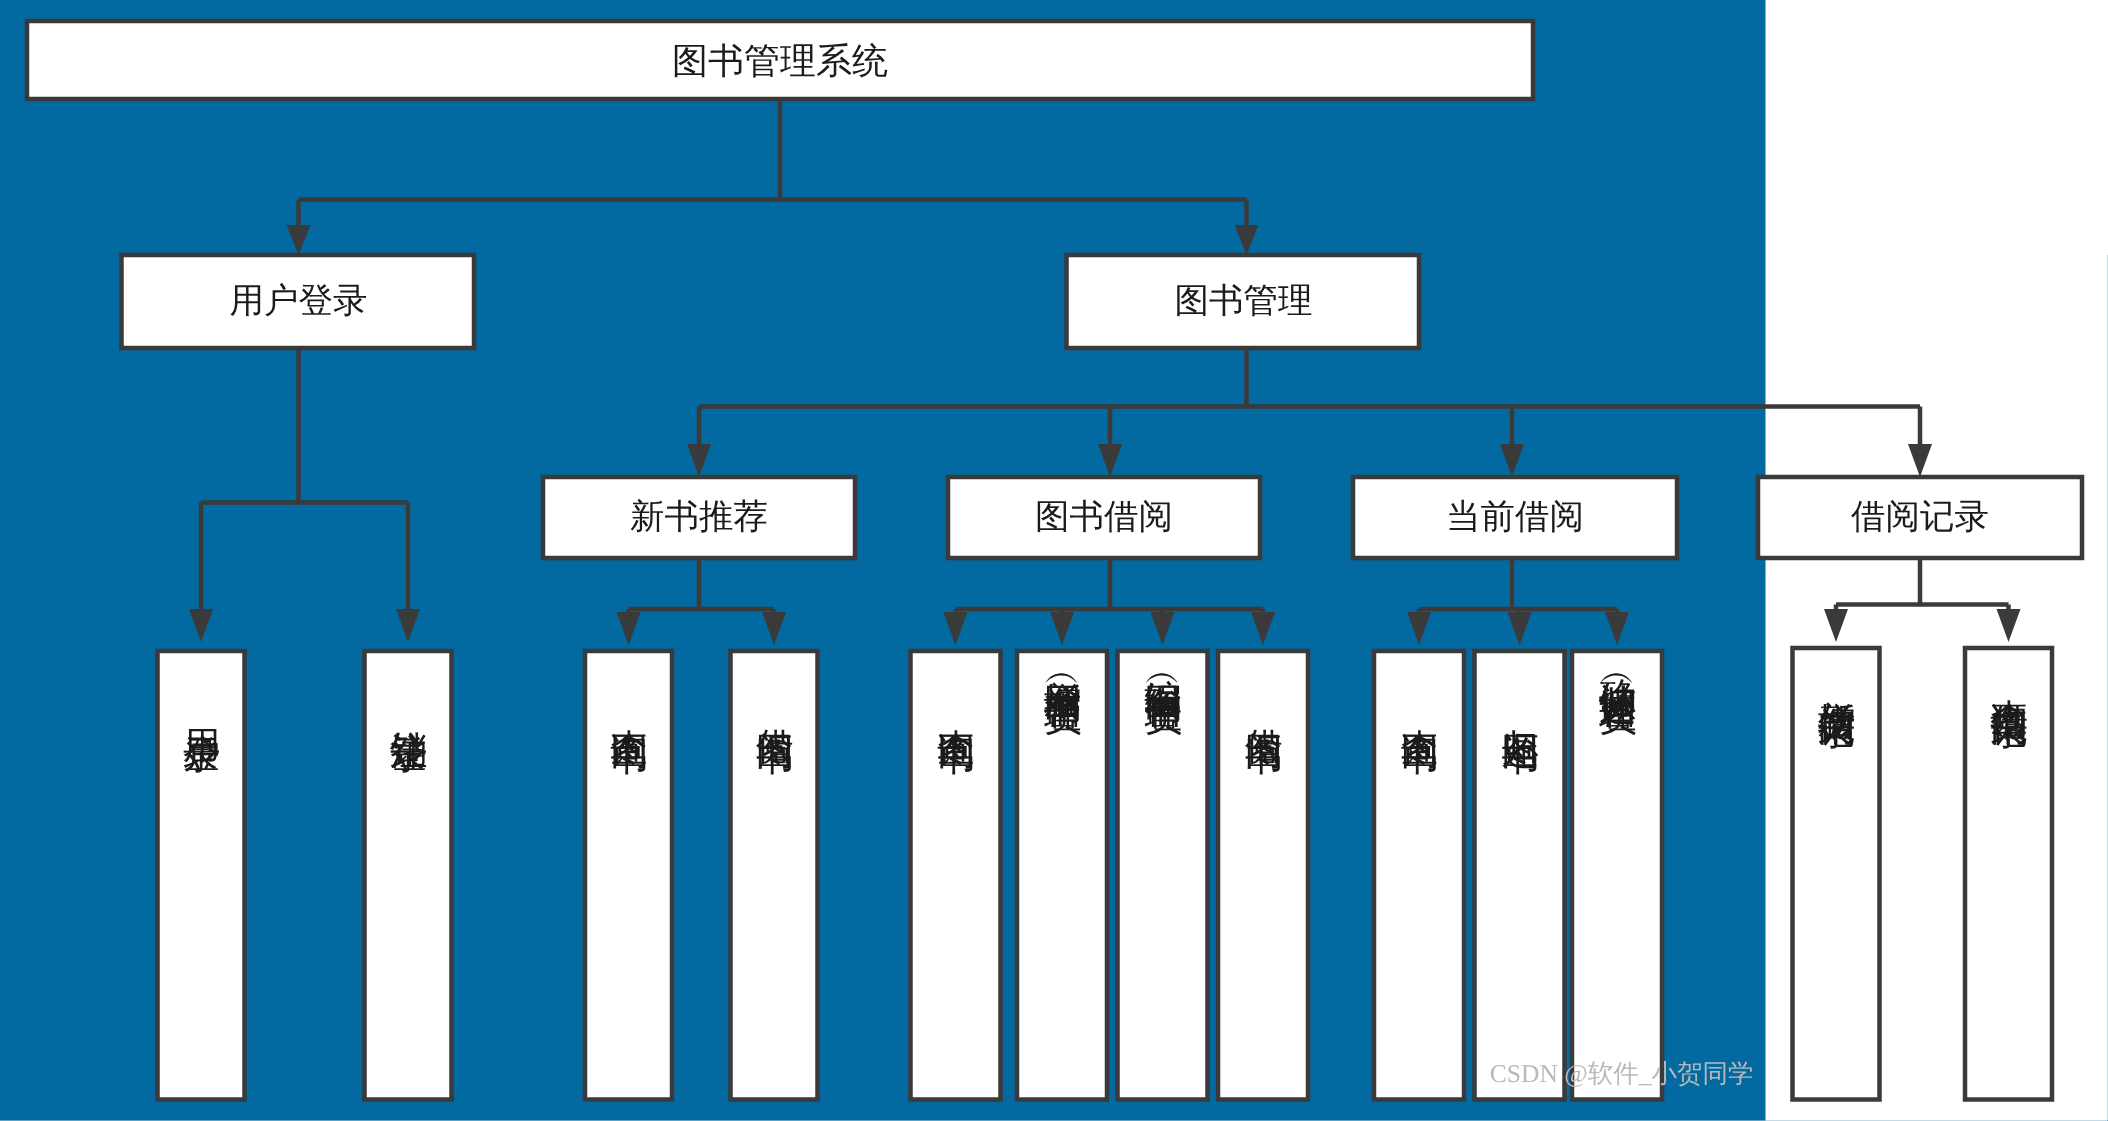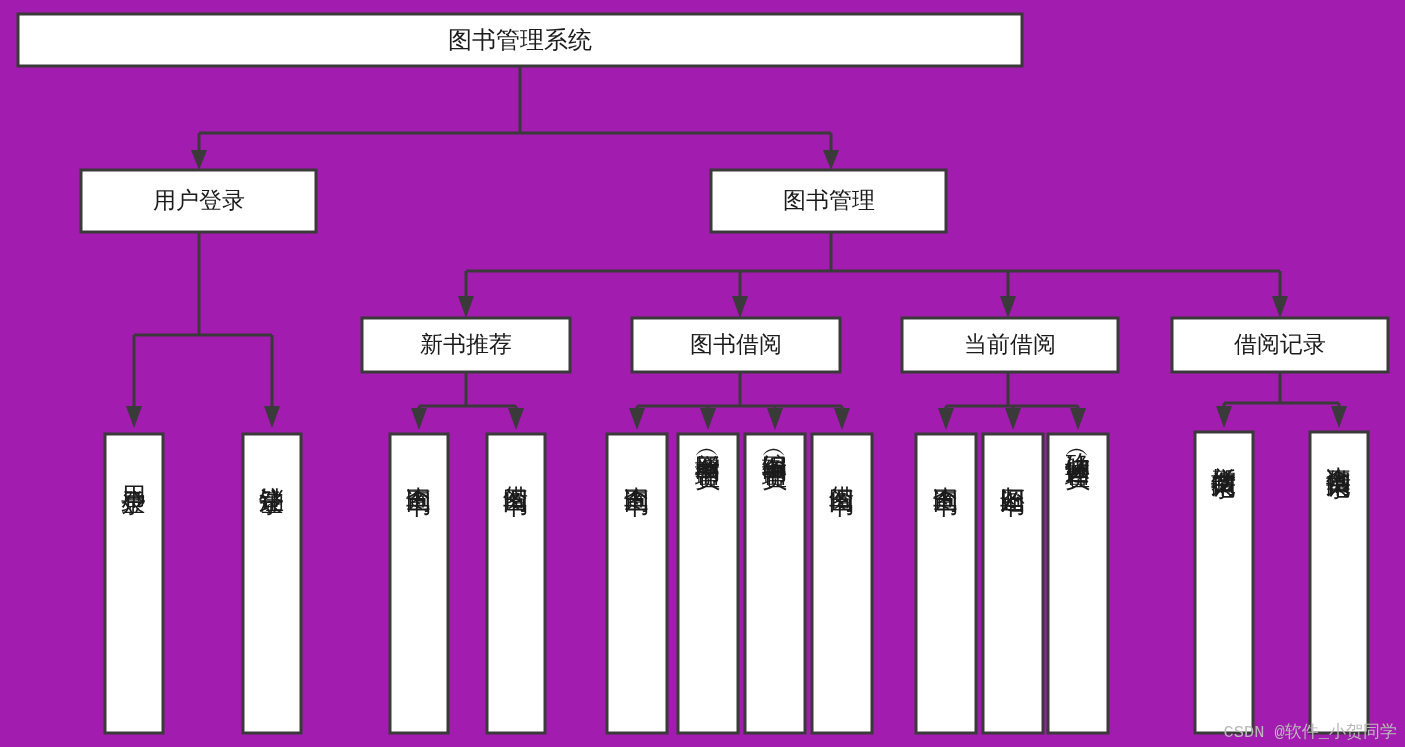--- a/index.html
+++ b/index.html
@@ -1,21 +1,21 @@
 <!DOCTYPE html>
 <html><head>
 <meta charset="utf-8">
 <style>
   html,body{margin:0;padding:0;background:#ffffff;}
   body{
     width:1405px;height:747px;
     font-family:"Liberation Sans","DejaVu Sans",sans-serif;
     overflow:hidden;
   }
-  #diagram-root{position:relative;width:1405px;height:747px;background:#a21caf;}
+  #diagram-root{position:relative;width:1177px;height:747px;background:#0369a1;}
   svg#tree{position:absolute;left:0;top:0;width:1405px;height:747px;}
 
   .node-box{
     fill:#ffffff;
     stroke:#3a3a3a;
     stroke-width:3;
   }
   .node-label{
     fill:#1b1b1b;
     font-family:"Liberation Sans","DejaVu Sans",sans-serif;
@@ -35,22 +35,22 @@
   .connector{
     stroke:#3a3a3a;
     stroke-width:3;
     fill:none;
   }
   .arrow-head{fill:#3a3a3a;}
 
   .watermark{
     position:absolute;
     right:8px;
-    bottom:4px;
-    font-family:Liberation Mono, monospace;
+    bottom:20px;
+    font-family:Liberation Serif, serif;
     font-size:17px;
     color:#b9b9b9;
     white-space:nowrap;
     user-select:none;
     text-align:center;
   }
 </style>
 </head>
 <body>
 

